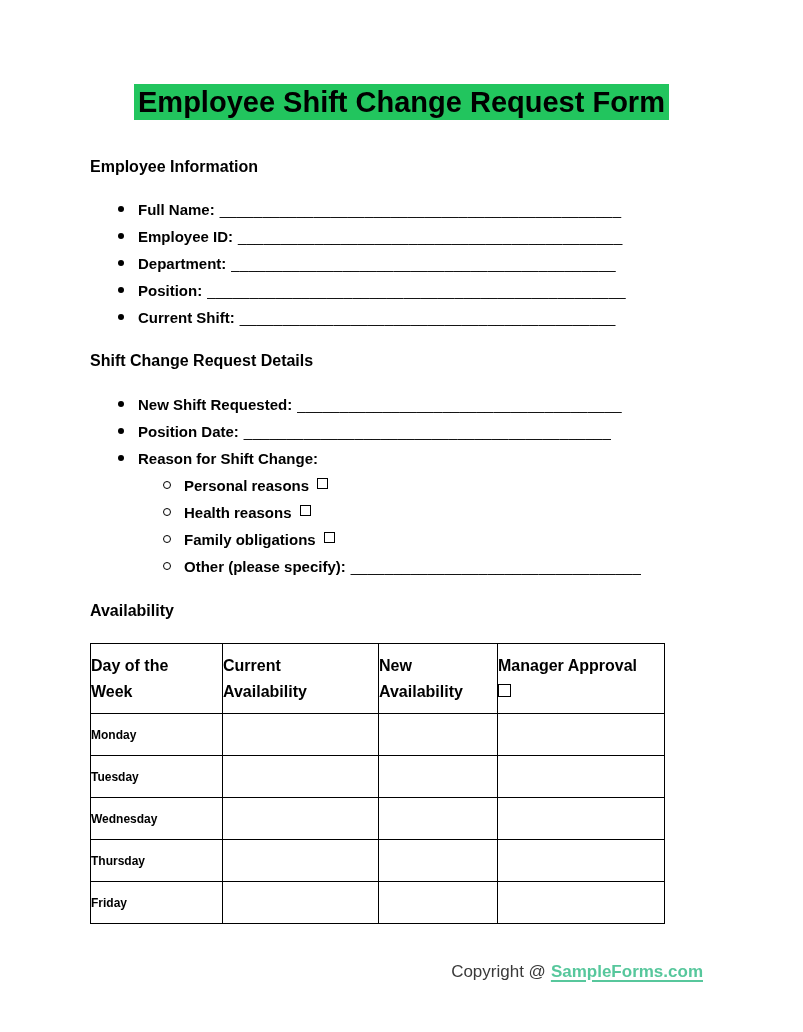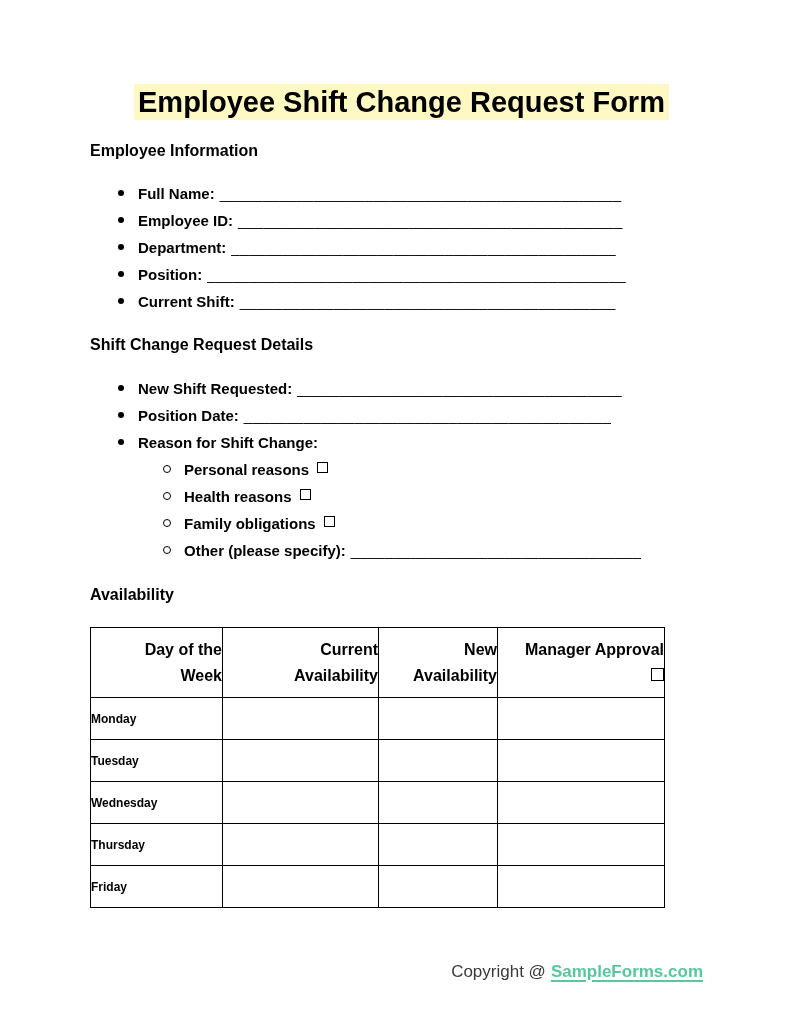--- a/index.html
+++ b/index.html
@@ -9,30 +9,30 @@
     width: 803px;
     height: 1032px;
     background: #ffffff;
     color: #000000;
     font-family: "Liberation Sans", sans-serif;
     overflow: hidden;
   }
   .title-row { text-align: center; padding-top: 84px; }
   .form-title {
     display: inline-block;
-    background: #fef9c3;
+    background: #22c55e;
     font-size: 29px;
     font-weight: bold;
     line-height: 36px;
     padding: 0 4px;
     white-space: nowrap;
   }
   .content { padding: 0 88px 0 90px; }
   .sec-heading { font-size: 16px; font-weight: bold; margin: 0; line-height: 19px; }
-  .mt-sec1 { margin-top: 21px; }
+  .mt-sec1 { margin-top: 37px; }
   .mt-sec2 { margin-top: 24px; }
   .mt-sec3 { margin-top: 25px; }
   .list { margin-top: 24px; }
   .list2 { margin-top: 25px; }
   .li { display: flex; align-items: flex-start; font-size: 15px; line-height: 19px; margin-bottom: 8px; }
   .dot {
     width: 6px; height: 6px; border-radius: 50%;
     background: #000; margin: 6px 0 0 28px; flex: none;
   }
   .ring {
@@ -50,21 +50,21 @@
   .sublist { margin-top: 1px; }
   table.avail {
     border-collapse: collapse;
     margin: 23px 0 0 90px;
     table-layout: fixed;
     border: 1.5px solid #000;
   }
   table.avail th, table.avail td { border: 1px solid #000; padding: 0; }
   table.avail th {
     font-size: 16px; font-weight: bold; height: 70px;
-    vertical-align: middle; text-align: right; line-height: 26px;
+    vertical-align: middle; text-align: left; line-height: 26px;
   }
   .col-day { width: 132px; }
   .col-cur { width: 156px; margin-left: 21px; }
   .col-new { width: 119px; }
   .col-mgr { width: 167px; }
   .hdr-line { display: block; }
   .cbx-hdr {
     display: inline-block; width: 13px; height: 13px;
     border: 1.7px solid #000; margin-top: 3px; background: #fff;
   }

